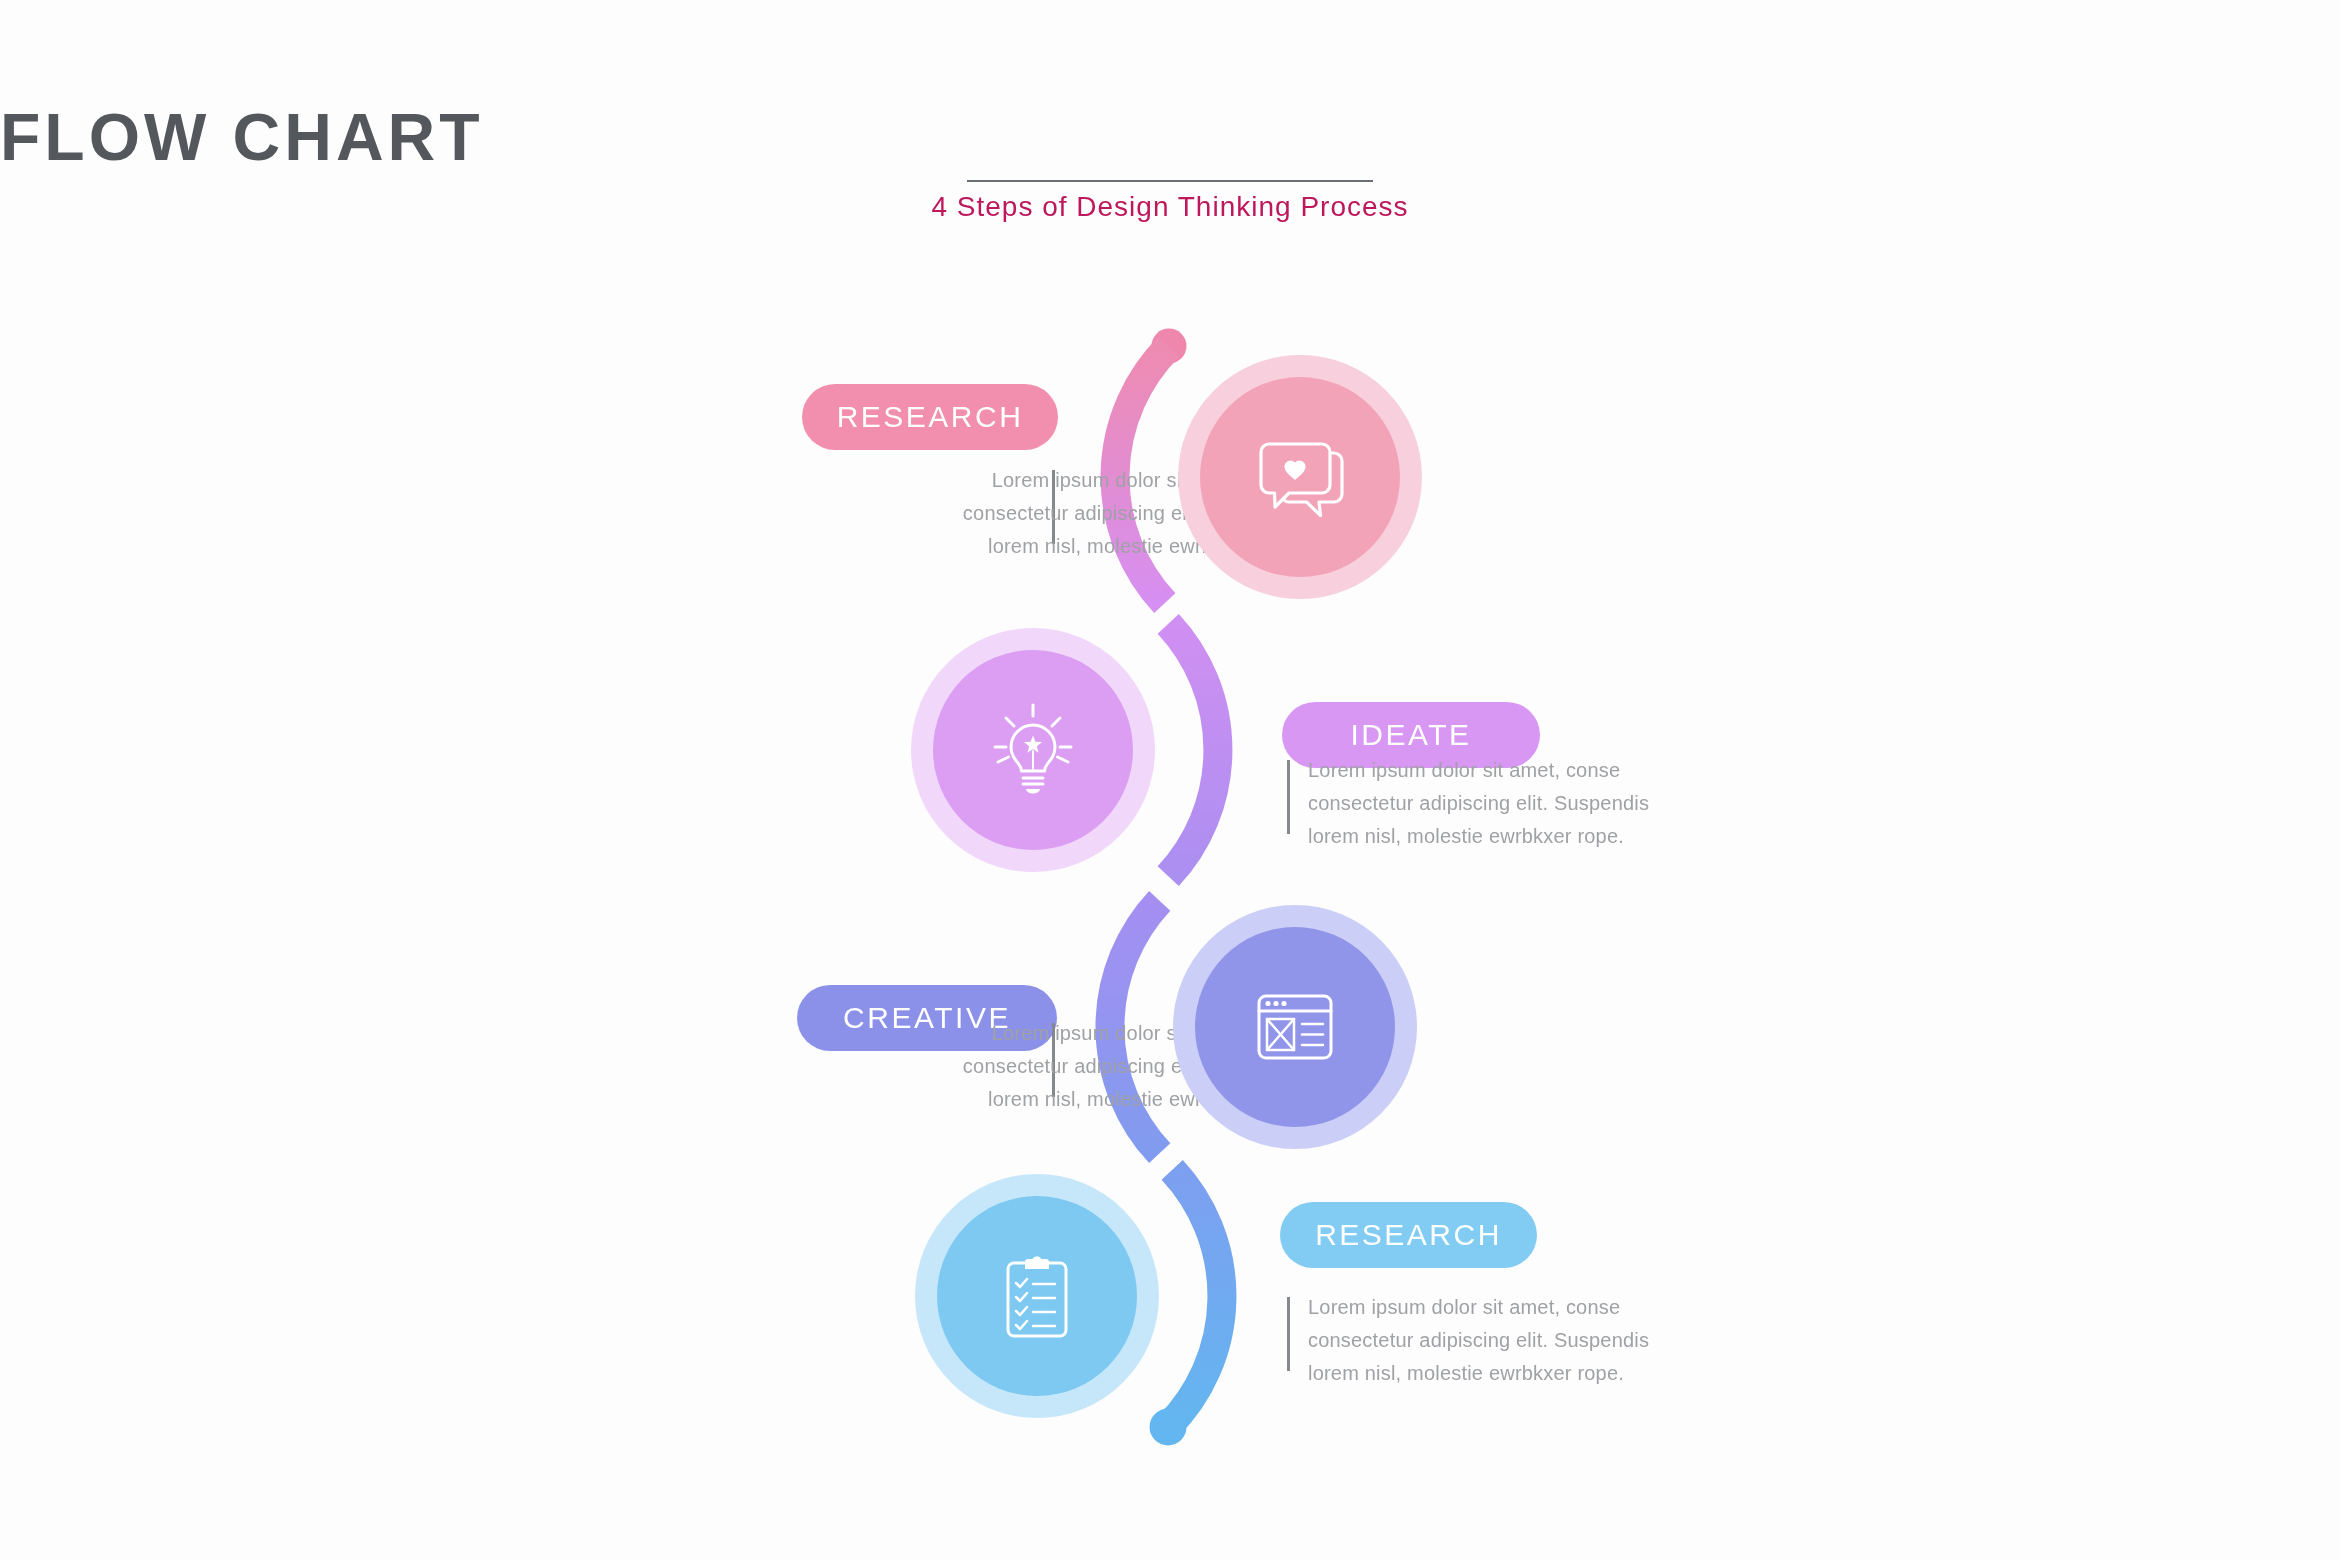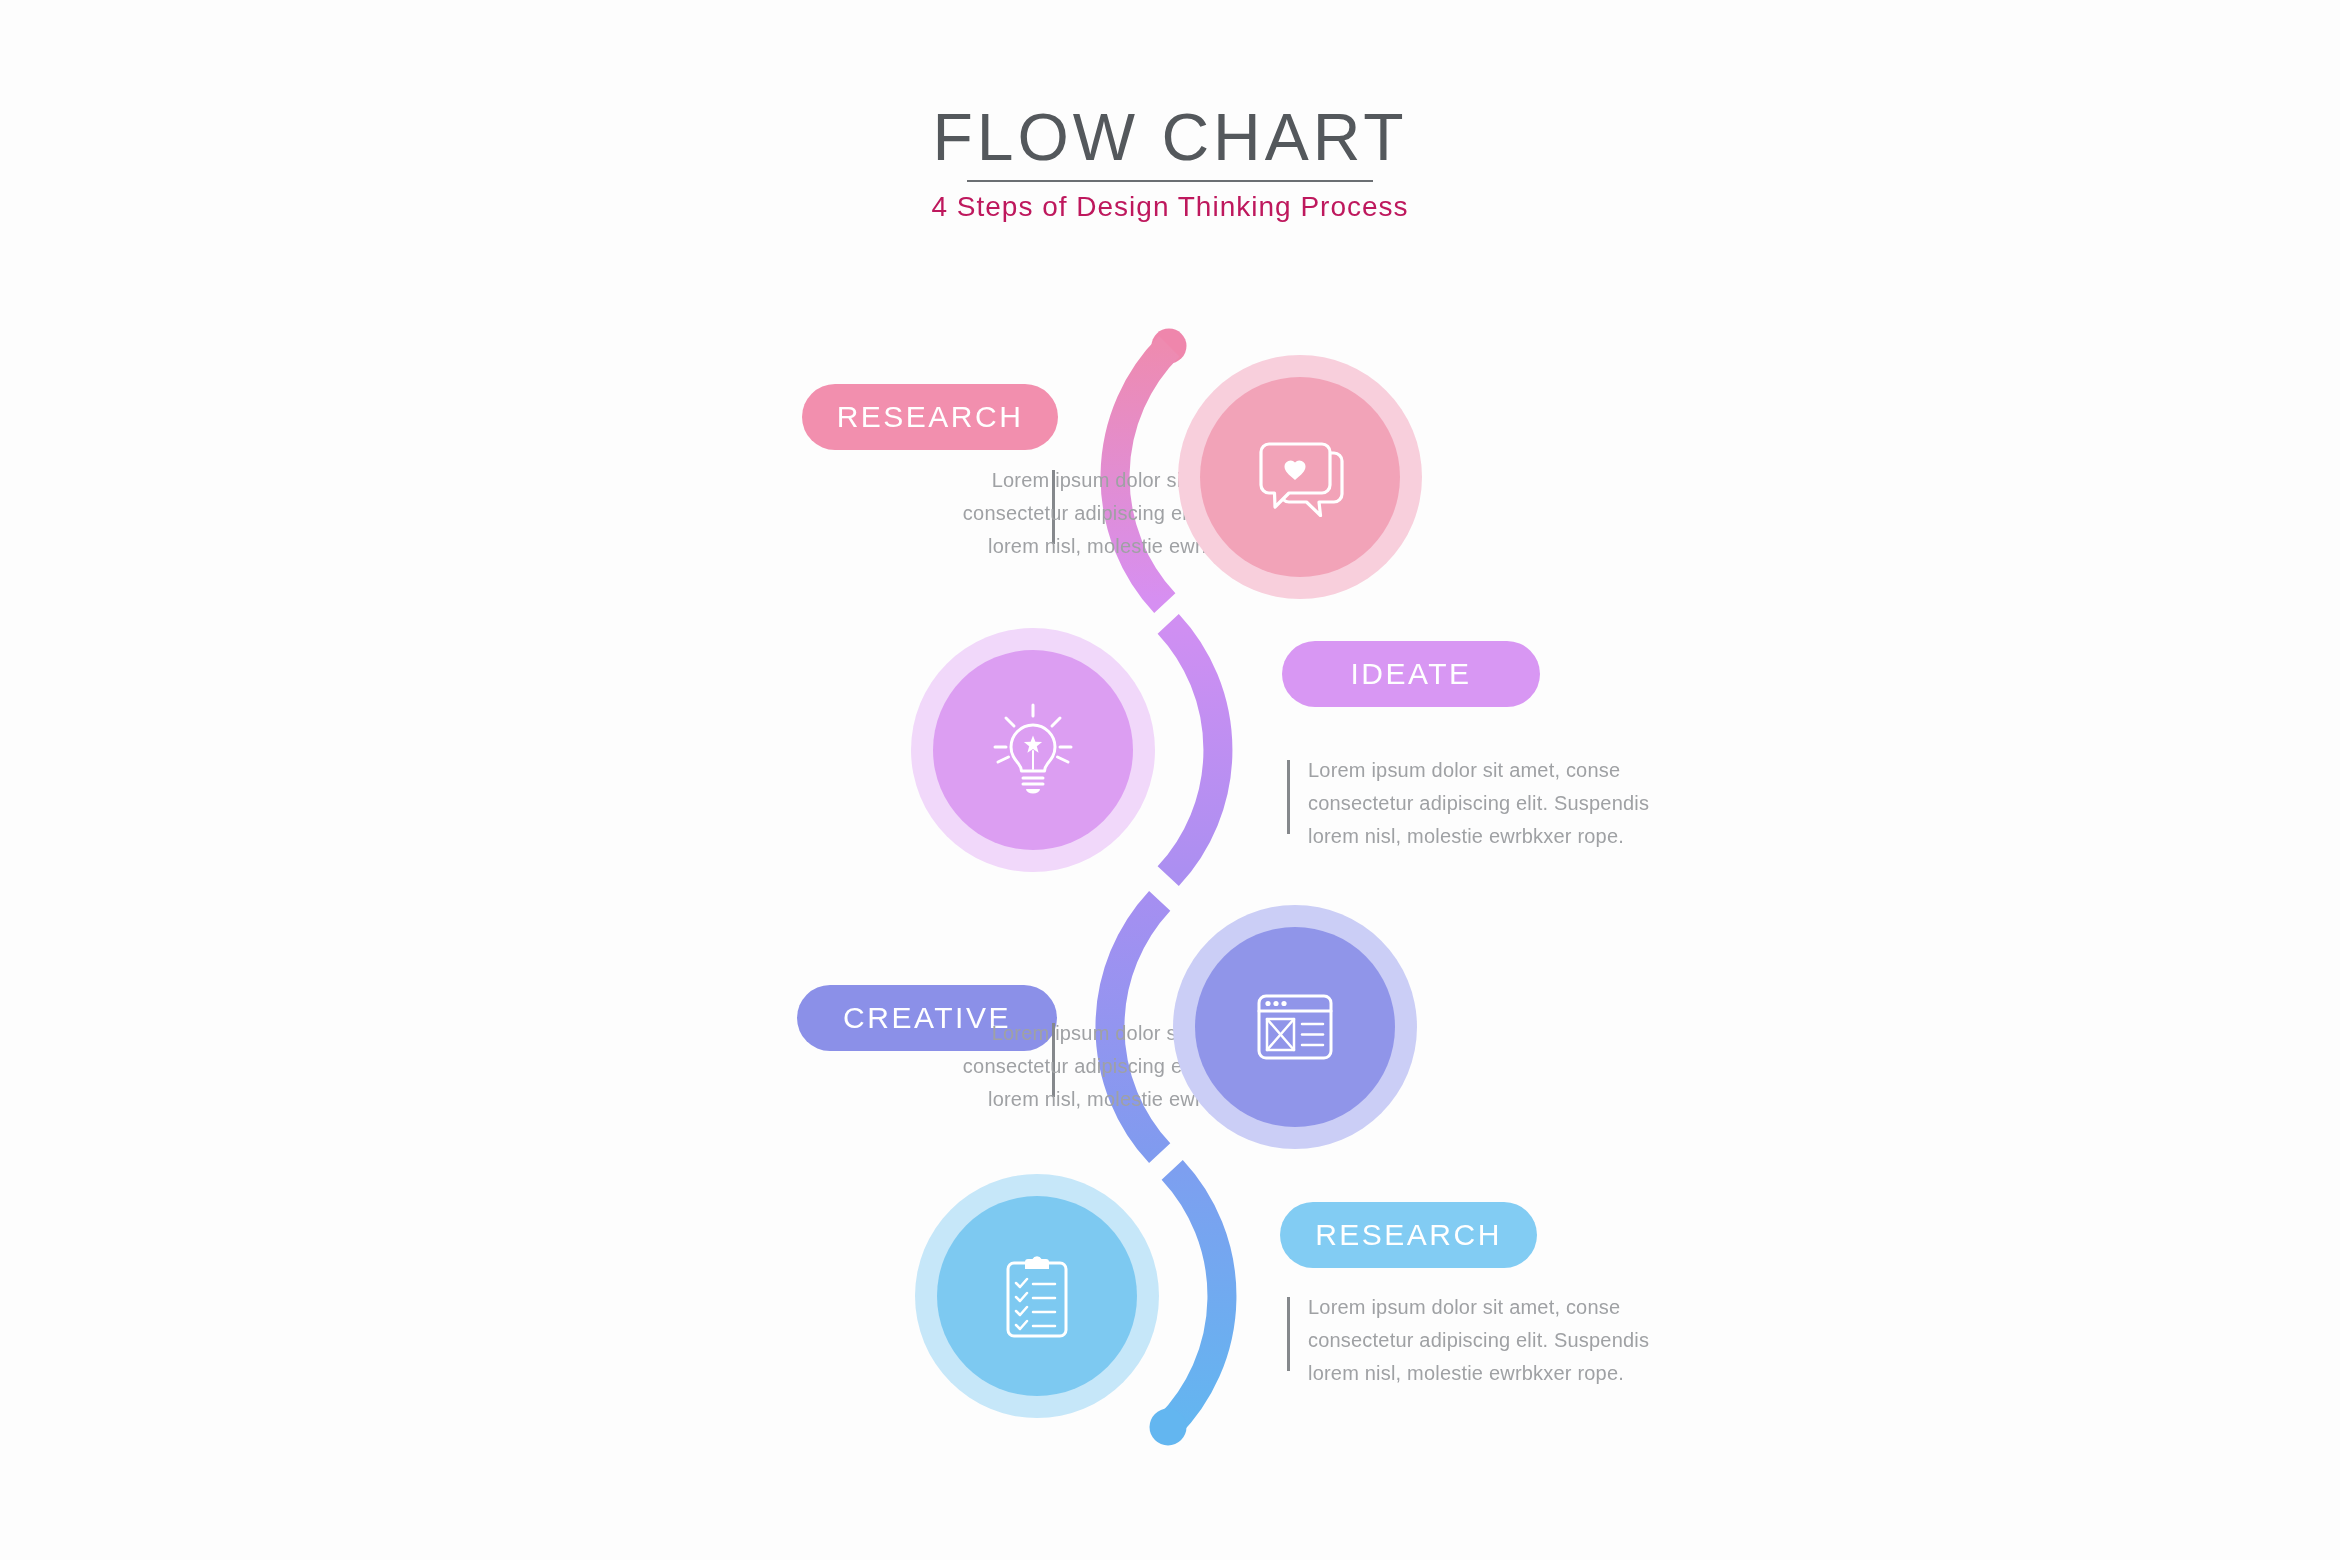--- a/index.html
+++ b/index.html
@@ -5,23 +5,23 @@
   html,body{margin:0;padding:0;background:#e8e8e8;}
   .canvas{
     position:relative;
     width:2340px;height:1560px;
     overflow:hidden;
     font-family:"Liberation Sans", sans-serif;
   }
   
   .main-title{
     position:absolute;top:102px;left:0;width:100%;
-    text-align:center;
+    text-align:left;
     font-size:66px;line-height:70px;
-    letter-spacing:4px;font-weight:400;
+    letter-spacing:4px;font-weight:700;
   }
   .title-divider{
     position:absolute;top:180px;left:967px;
     width:406px;height:2px;
   }
   .subtitle{
     position:absolute;top:190px;left:0;width:100%;
     text-align:center;
     font-size:28px;line-height:34px;
     letter-spacing:1px;font-weight:400;
@@ -50,21 +50,21 @@
     position:absolute;width:420px;
     font-size:20px;line-height:33px;letter-spacing:0.2px;
   }
   .desc span{display:block;}
   
   .pill-0{left:802px;top:384px;width:256px;}
   .sep-0{left:1052px;top:470px;}
   .txt-0{left:884px;top:464px;text-align:right;}
   .outer-0{left:1178px;top:355px;}
 
-  .pill-1{left:1282px;top:641px;width:258px;align-items:center;}
+  .pill-1{left:1282px;top:702px;width:258px;align-items:center;}
   .sep-1{left:1287px;top:760px;}
   .txt-1{left:1308px;top:754px;text-align:left;}
   .outer-1{left:911px;top:628px;}
 
   .pill-2{left:797px;top:937px;width:260px;margin-top:48px;}
   .sep-2{left:1052px;top:1023px;}
   .txt-2{left:884px;top:1017px;text-align:right;}
   .outer-2{left:1173px;top:905px;}
 
   .pill-3{left:1280px;top:1202px;width:257px;}

